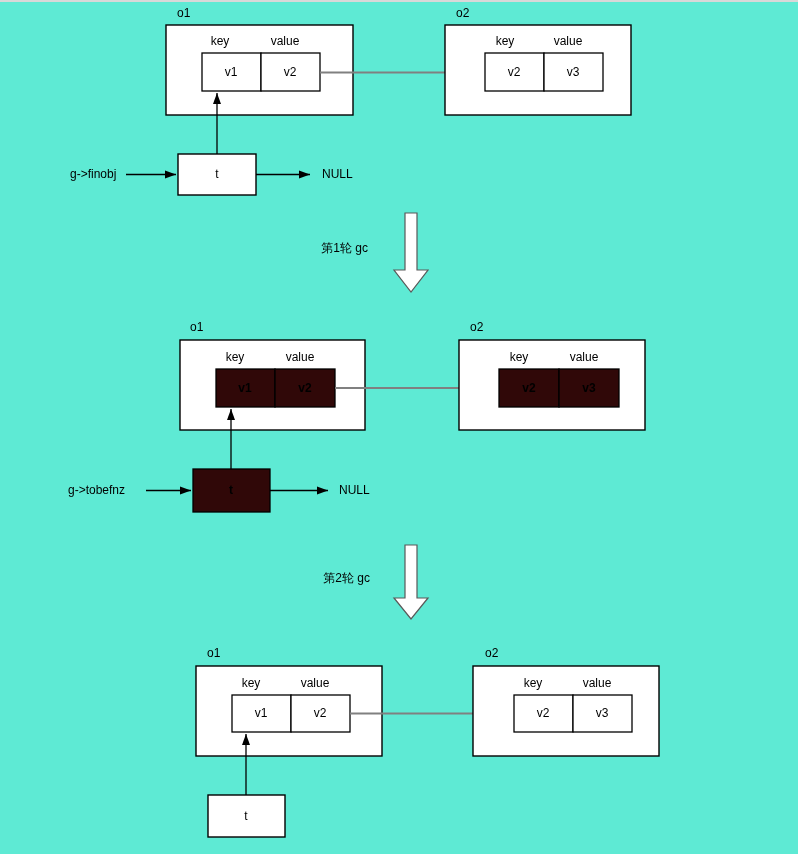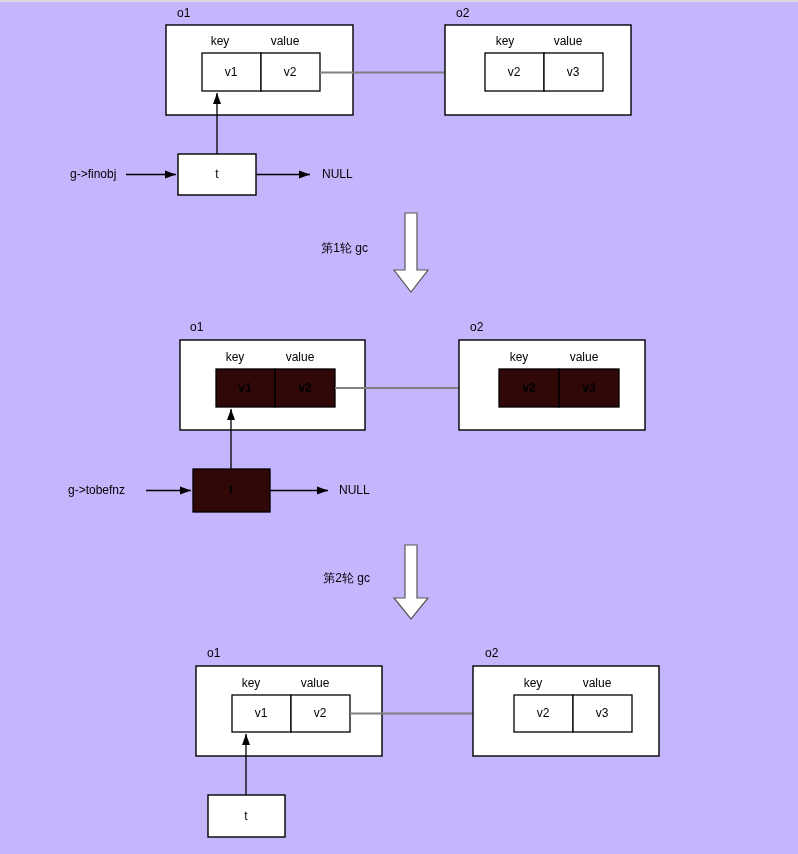--- a/index.html
+++ b/index.html
@@ -1,16 +1,16 @@
 <!DOCTYPE html>
 <html><head>
 <meta charset="utf-8">
 <style>
   html, body { margin: 0; padding: 0; background: #ffffff; }
-  .canvas-wrap { position: relative; width: 798px; height: 854px; background: #c4b5fd; overflow: hidden; text-align: right; }
+  .canvas-wrap { position: relative; width: 798px; height: 854px; background: #5eead4; overflow: hidden; text-align: right; }
   svg text {
     font-family: "Liberation Sans", sans-serif;
     font-size: 12px;
     fill: #000000;
   }
   svg text.hl { font-weight: bold; }
   .box { fill: #ffffff; stroke: #000000; stroke-width: 1.4; }
   .cell { fill: #ffffff; stroke: #000000; stroke-width: 1.3; }
   .cell-dark { stroke: #000000; stroke-width: 1.3; }
   .arrow { stroke: #000000; stroke-width: 1.3; fill: none; }

